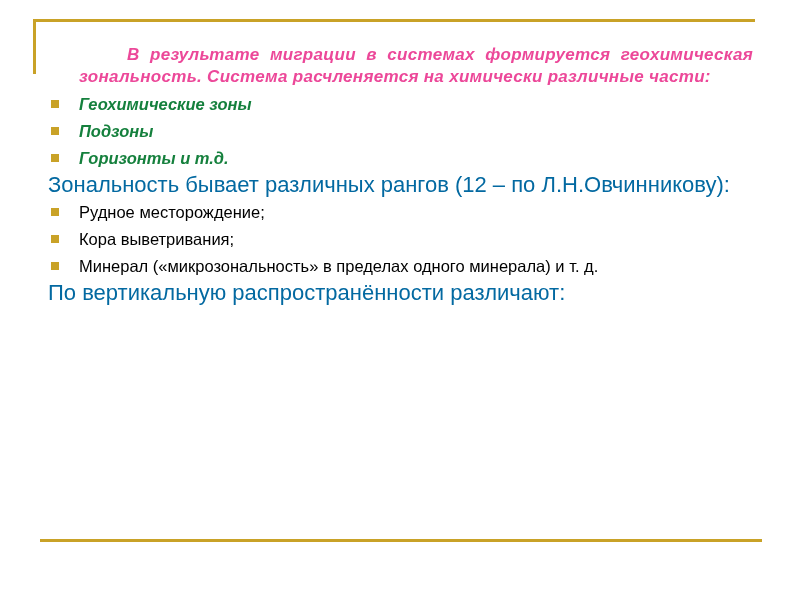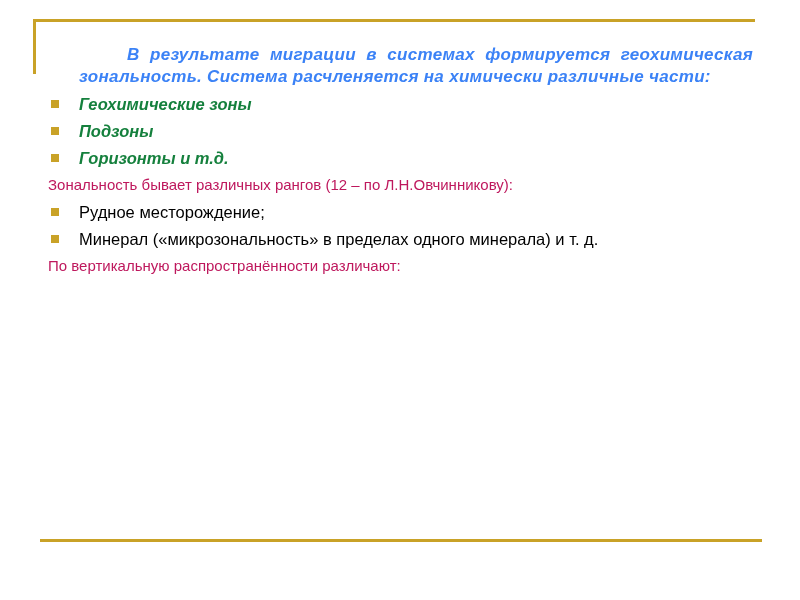--- a/index.html
+++ b/index.html
@@ -2,27 +2,27 @@
 <html><head>
 <meta charset="utf-8">
 <style>
   html, body { margin: 0; padding: 0; }
   body { width: 800px; height: 600px; background: #ffffff; position: relative; overflow: hidden;
          font-family: "Liberation Sans", sans-serif; }
   .top-line { position: absolute; left: 33px; top: 19px; width: 722px; height: 3px; background: #C9A227; }
   .left-line { position: absolute; left: 33px; top: 19px; width: 3px; height: 55px; background: #C9A227; }
   .bottom-line { position: absolute; left: 40px; top: 539px; width: 722px; height: 3px; background: #C9A227; }
   .content { position: absolute; left: 48px; top: 44px; width: 705px; }
-  .intro { color: #3b82f6; font-weight: bold; font-style: italic; font-size: 17px; line-height: 22px;
+  .intro { color: #ec4899; font-weight: bold; font-style: italic; font-size: 17px; line-height: 22px;
            text-align: justify; text-indent: 48px; padding-left: 31px; margin: 0 0 5px 0; letter-spacing: 0.3px; }
   .item { position: relative; padding-left: 31px; font-size: 16.5px; line-height: 22px; margin-bottom: 5px;
           text-align: justify; color: #000; }
   .item .bullet { position: absolute; left: 3px; top: 7px; width: 8px; height: 8px; background: #C9A227; }
   .green { color: #15803d; font-weight: bold; font-style: italic; }
-  .plain { font-size: 15px; line-height: 22px; margin-bottom: 5px; color: #be185d; }
+  .plain { font-size: 22px; line-height: 22px; margin-bottom: 5px; color: #0369a1; }
   .red-u { color: #C00000; font-weight: bold; font-style: italic; text-decoration: underline; }
 </style>
 </head>
 <body>
 
 <div class="top-line"></div>
 <div class="left-line"></div>
 
 <div class="content">
   <p class="intro">В результате миграции в системах формируется геохимическая зональность. Система расчленяется на химически различные части:</p>
@@ -44,20 +44,21 @@
 
   <div class="item">
     <span class="bullet"></span>
   </div>
   <div class="item">
     <span class="bullet"></span>
     <span>Рудное месторождение;</span>
   </div>
   <div class="item">
     <span class="bullet"></span>
+    <span>Кора выветривания;</span>
   </div>
   <div class="item">
     <span class="bullet"></span>
     <span>Минерал («микрозональность» в пределах одного минерала) и т. д.</span>
   </div>
 
   <div class="plain">По вертикальную распространённости различают:</div>
 
 </div>
 

